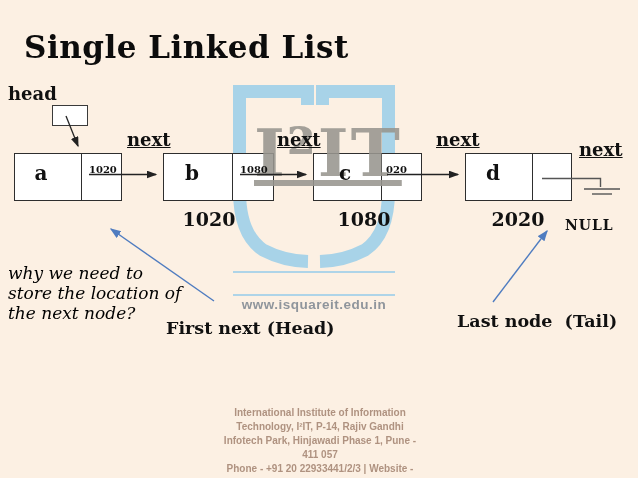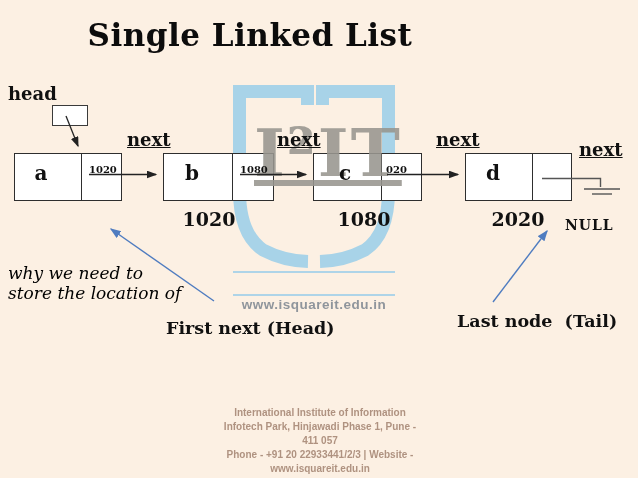--- a/index.html
+++ b/index.html
@@ -24,22 +24,22 @@
   }
   
   .wm-logo {
     position:absolute; left:254px; top:120px; z-index:2;
     font-family:"DejaVu Serif", serif; font-weight:bold; font-size:66px; line-height:1;
     color:#98968f; opacity:.88; letter-spacing:2px;text-decoration:underline;
   }
 
   
   .title {
-    position:absolute; left:0; top:17px; width:500px; margin:0; text-align:center;
-    font-size:31px; font-weight:bold; letter-spacing:.5px; color:#0c0c0c; z-index:4;
+    position:absolute; left:0; top:29px; width:500px; margin:0; 
+    font-size:31px; font-weight:bold; letter-spacing:.5px; color:#0c0c0c; z-index:4;padding-left:24px;
   }
   .head-label { position:absolute; left:8px; top:83px; font-size:18px; font-weight:bold; z-index:4; }
   .head-box {
     position:absolute; left:52px; top:105px; width:34px; height:19px;
     background:#fff; border:1.3px solid #3a3a3a; z-index:1;
   }
 
   
   .node { position:absolute; top:153px; height:46px; background:#fff; border:1.4px solid #2e2e2e; z-index:1; }
   .node .divider { position:absolute; top:0; bottom:0; width:1.4px; background:#2e2e2e; }
@@ -155,23 +155,25 @@
   <div class="addr addr-c">1080</div>
   <div class="addr addr-d">2020</div>
   <div class="null-label">NULL</div>
 
   <div class="first-label">First next (Head)</div>
   <div class="last-label">Last node  (Tail)</div>
 
   <div class="question">
     <div>why we need to</div>
     <div>store the location of</div>
+    <div>the next node?</div>
   </div>
 
   <div class="footer">
     <div>International Institute of Information</div>
+    <div>Technology, I²IT, P-14, Rajiv Gandhi</div>
     <div>Infotech Park, Hinjawadi Phase 1, Pune -</div>
     <div>411 057</div>
     <div>Phone - +91 20 22933441/2/3 | Website -</div>
     <div>www.isquareit.edu.in</div>
   </div>
 
 </div>
 
 </body></html>

